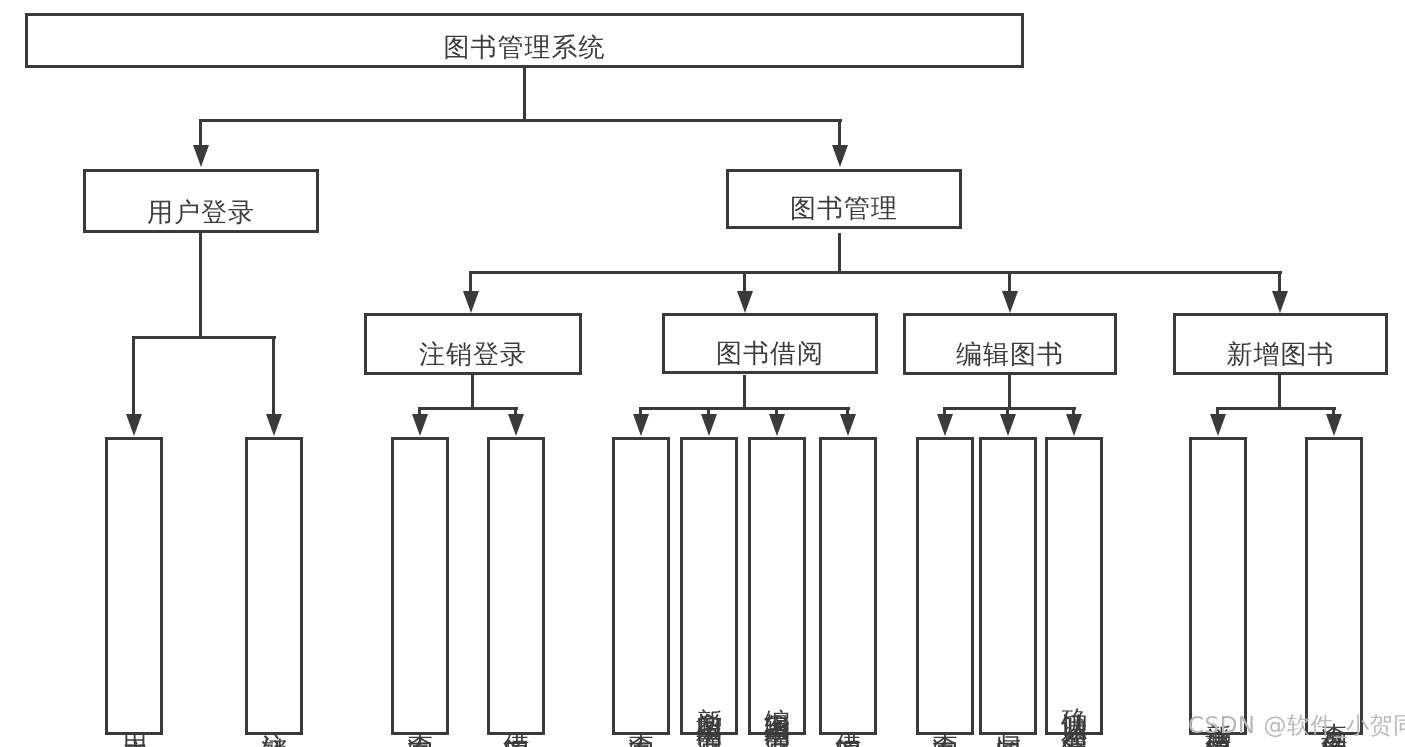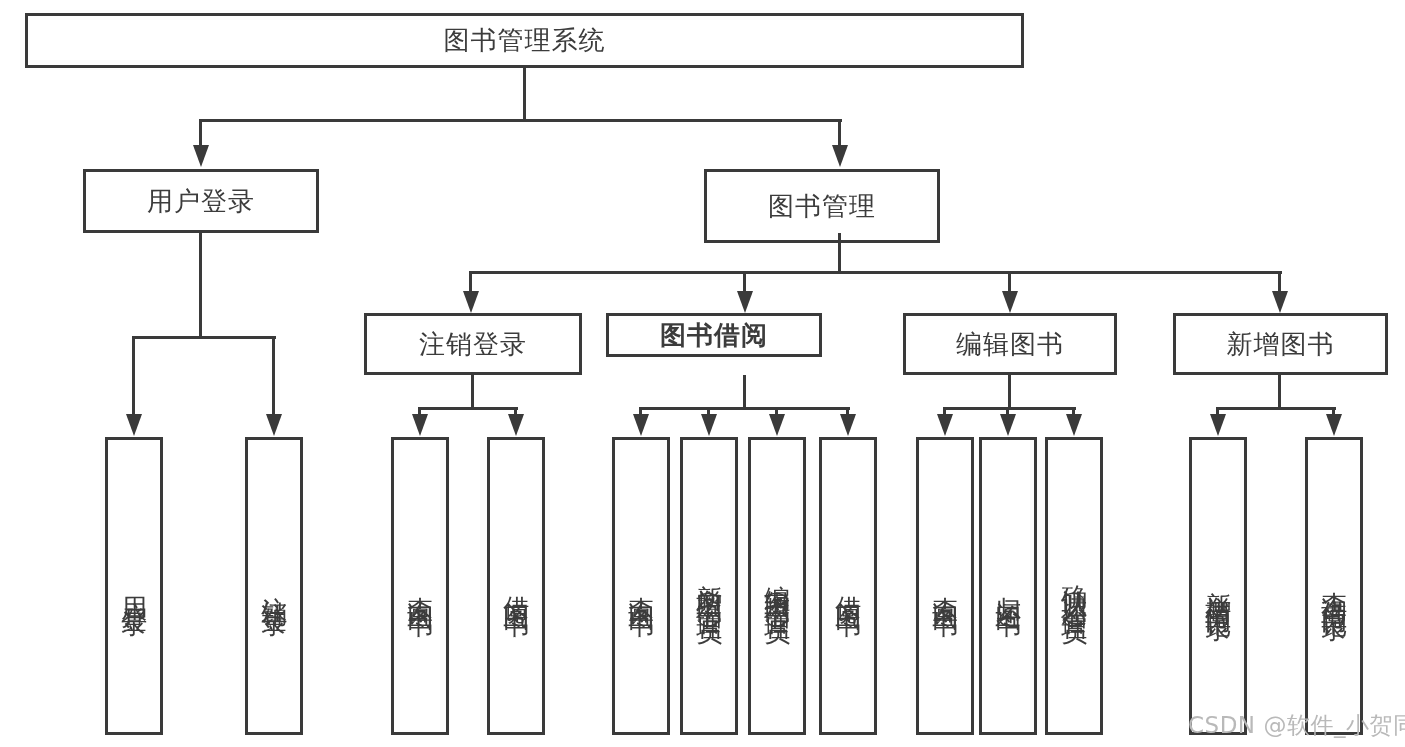--- a/index.html
+++ b/index.html
@@ -15,21 +15,21 @@
     width:1405px;height:747px;
     background:var(--bg);
     font-family:"DejaVu Sans","Liberation Sans",sans-serif;
     color:var(--text);
     overflow:hidden;
   }
   .box{
     position:absolute;
     background:#fff;
     border:3px solid var(--line);
-    display:flex;align-items:center;justify-content:center;
+    display:flex;align-items:flex-end;justify-content:center;
   }
   .box .lbl{
     font-size:26px;
     letter-spacing:1px;
     color:var(--text);
     white-space:nowrap;
   }
   .box .vlbl{
     writing-mode:vertical-rl;
     text-orientation:mixed;
@@ -70,21 +70,21 @@
   <div class="line" style="left:523px;top:67px;width:3px;height:55px;"></div>
   <div class="line" style="left:199px;top:119px;width:643px;height:3px;"></div>
   <div class="line" style="left:199px;top:119px;width:3px;height:30px;"></div>
   <div class="arrow" style="left:201px;top:145px;"></div>
   <div class="line" style="left:838px;top:119px;width:3px;height:30px;"></div>
   <div class="arrow" style="left:840px;top:145px;"></div>
 
   <div class="box" style="left:83px;top:169px;width:236px;height:64px;">
     <span class="lbl">用户登录</span>
   </div>
-  <div class="box" style="left:704px;top:169px;width:236px;height:74px;">
+  <div class="box" style="left:726px;top:169px;width:236px;height:60px;">
     <span class="lbl">图书管理</span>
   </div>
 
   <div class="line" style="left:199px;top:233px;width:3px;height:106px;"></div>
   <div class="line" style="left:132px;top:336px;width:144px;height:3px;"></div>
   <div class="line" style="left:132px;top:336px;width:3px;height:80px;"></div>
   <div class="arrow" style="left:134px;top:414px;"></div>
   <div class="line" style="left:272px;top:336px;width:3px;height:80px;"></div>
   <div class="arrow" style="left:274px;top:414px;"></div>
 
@@ -95,21 +95,21 @@
   <div class="line" style="left:743px;top:271px;width:3px;height:22px;"></div>
   <div class="arrow" style="left:745px;top:291px;"></div>
   <div class="line" style="left:1008px;top:271px;width:3px;height:22px;"></div>
   <div class="arrow" style="left:1010px;top:291px;"></div>
   <div class="line" style="left:1278px;top:271px;width:3px;height:22px;"></div>
   <div class="arrow" style="left:1280px;top:291px;"></div>
 
   <div class="box" style="left:364px;top:313px;width:218px;height:62px;">
     <span class="lbl">注销登录</span>
   </div>
-  <div class="box" style="left:606px;top:313px;width:216px;height:44px;font-weight:bold;">
+  <div class="box" style="left:662px;top:313px;width:216px;height:61px;">
     <span class="lbl">图书借阅</span>
   </div>
   <div class="box" style="left:903px;top:313px;width:214px;height:62px;">
     <span class="lbl">编辑图书</span>
   </div>
   <div class="box" style="left:1173px;top:313px;width:215px;height:62px;">
     <span class="lbl">新增图书</span>
   </div>
 
   <div class="line" style="left:471px;top:375px;width:3px;height:35px;"></div>

